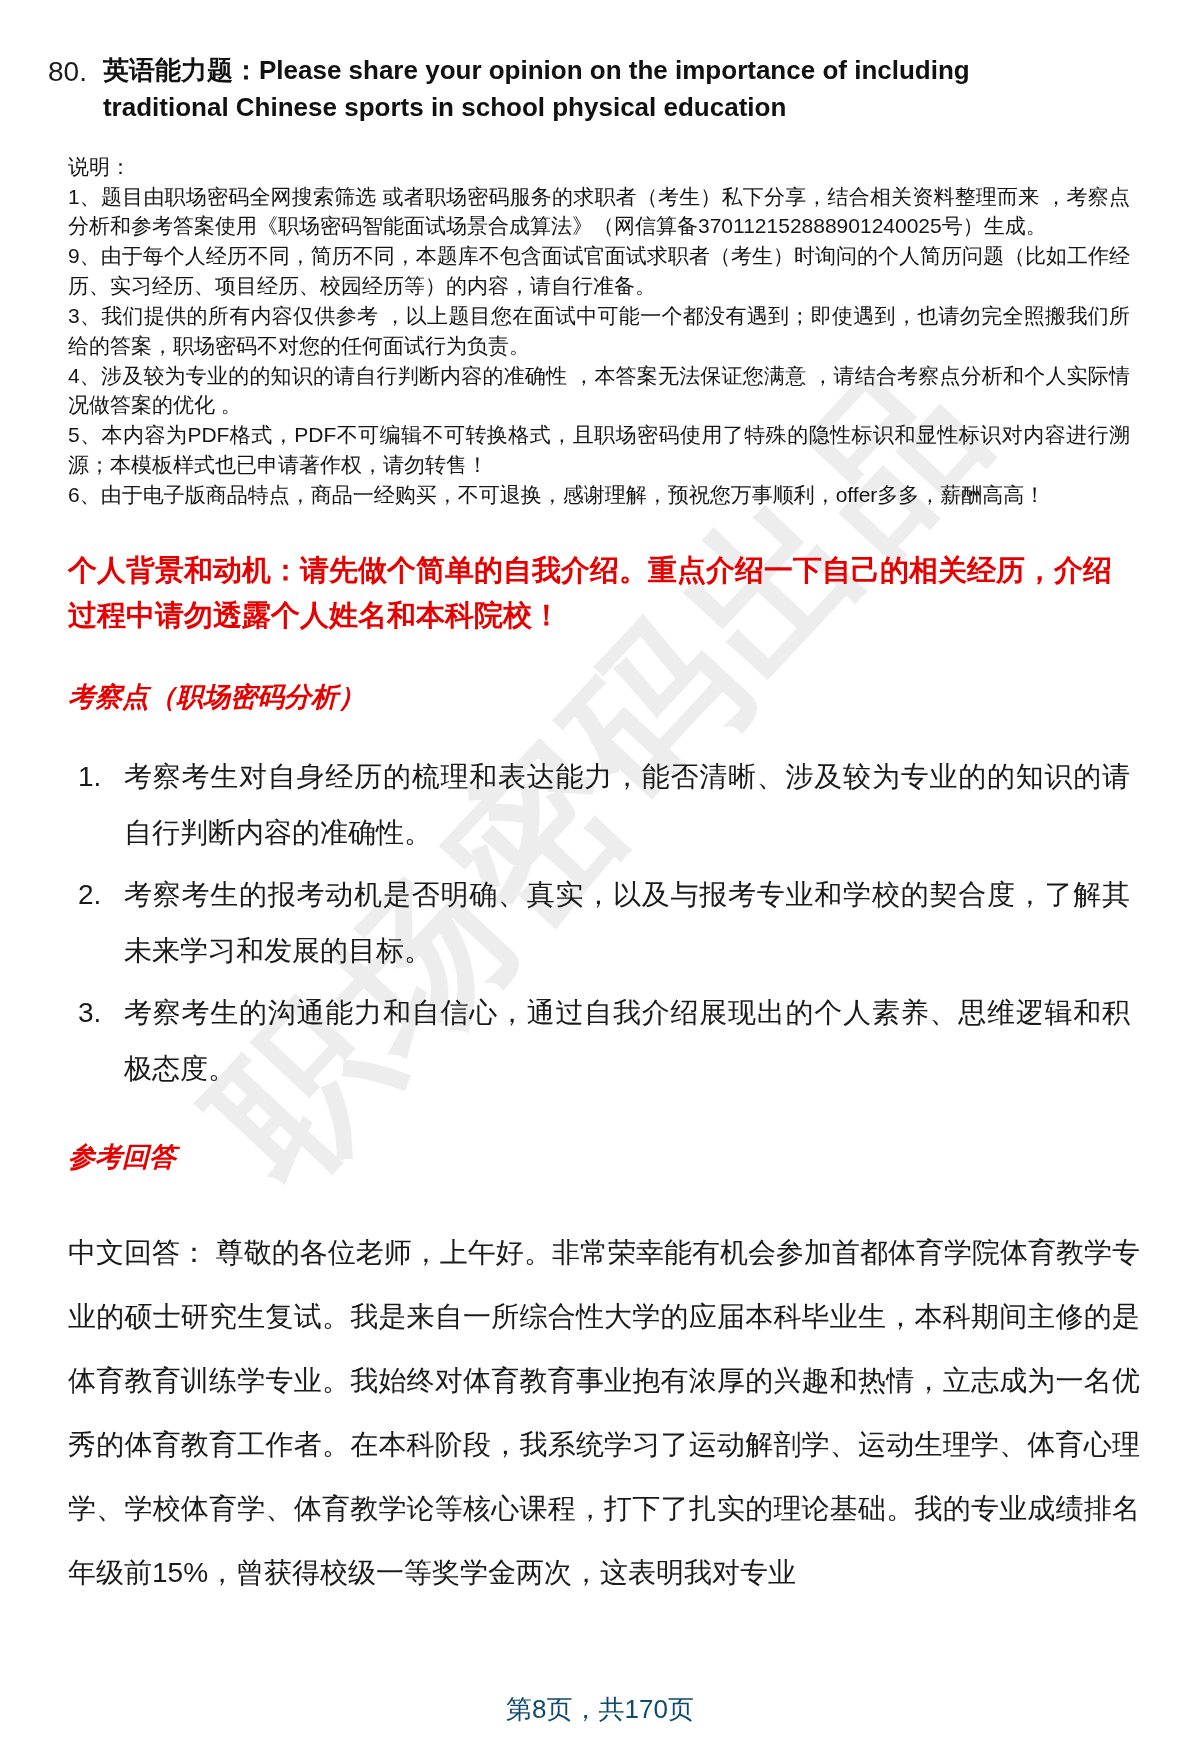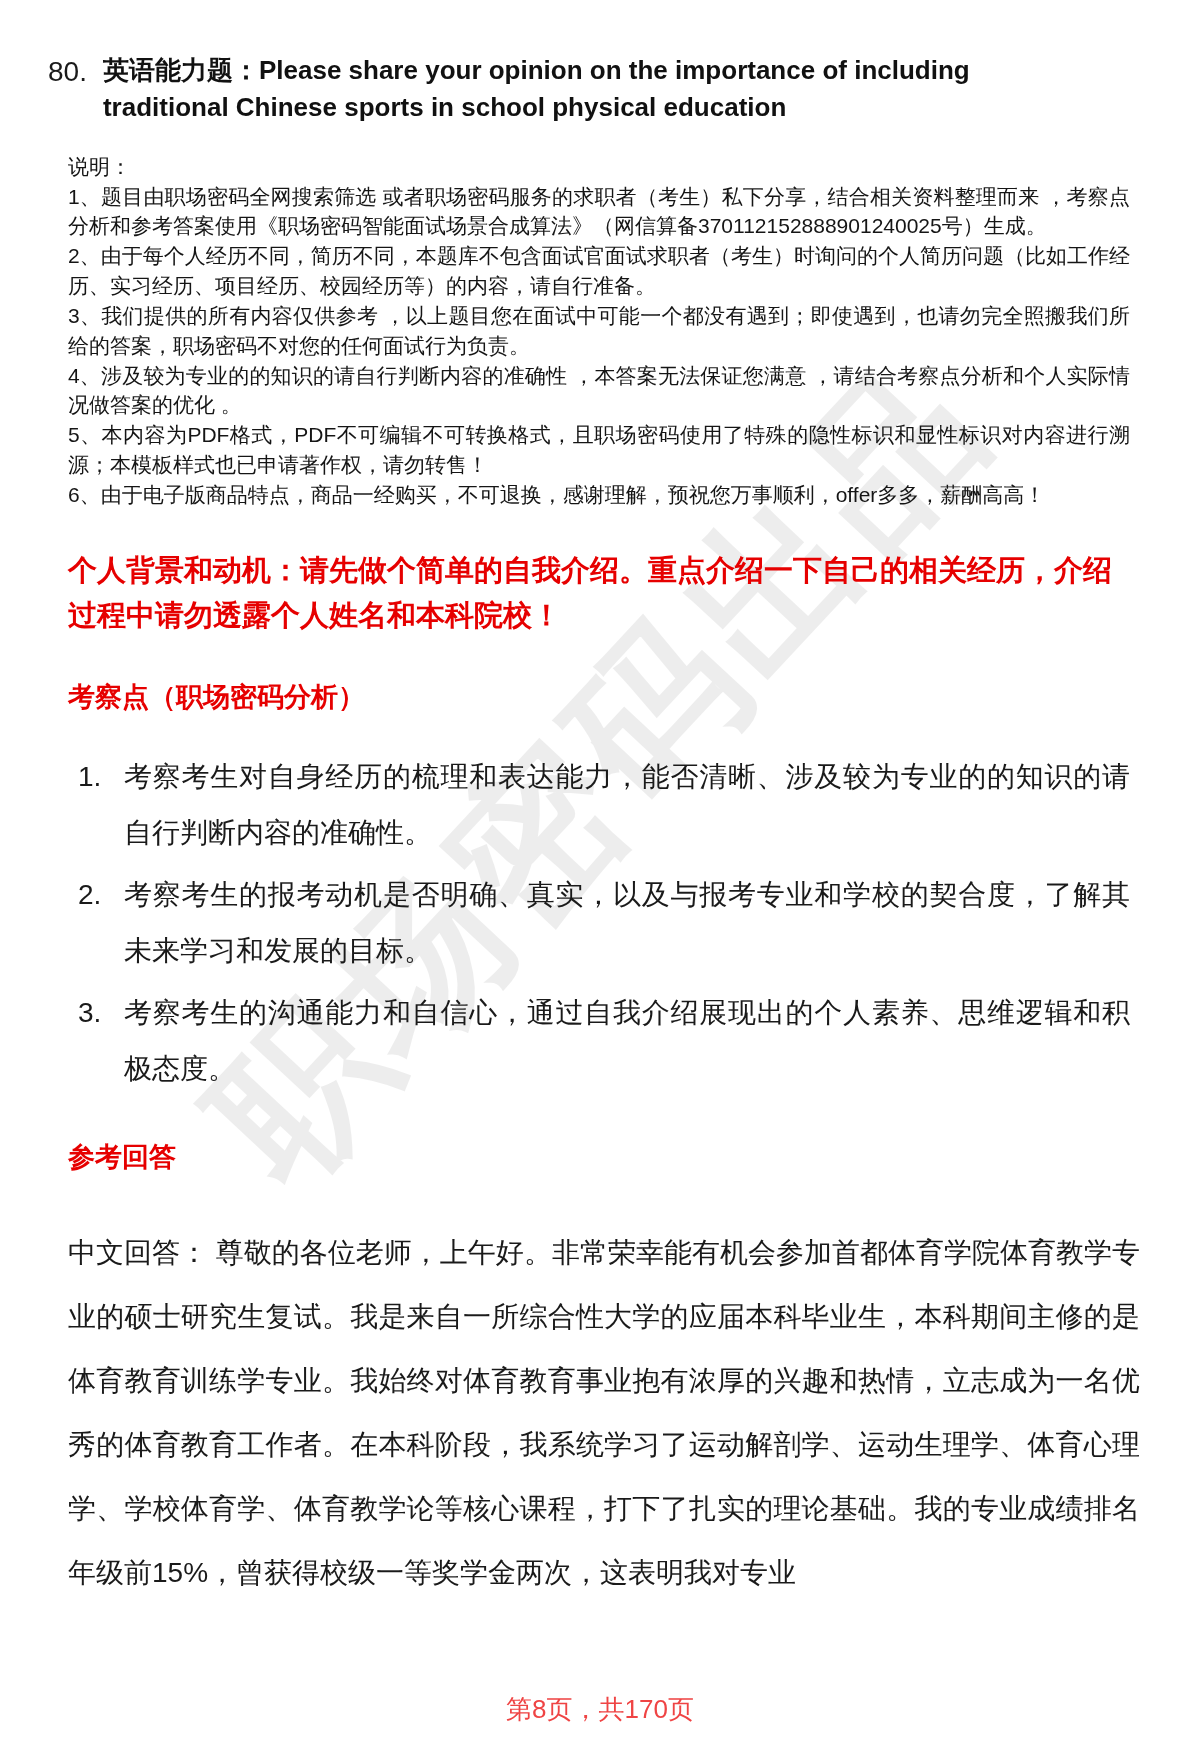--- a/index.html
+++ b/index.html
@@ -48,20 +48,21 @@
   .prompt {
     margin: 38px 0 0 20px; width: 1062px;
     font-size: 29px; font-weight: 700; line-height: 1.55;
     color: var(--red);
   }
 
   .red-heading {
     margin: 42px 0 0 20px;
     font-size: 27px; font-weight: 700;
     color: var(--red);
+    font-style: italic;
   }
 
   .points { margin: 34px 0 0 30px; width: 1052px; list-style: none; }
   .point { display: flex; margin-bottom: 6px; }
   .point .pnum {
     flex: 0 0 46px;
     font-size: 28px; line-height: 2.0; color: #1a1a1a;
   }
   .point .ptext {
     flex: 1;
@@ -72,42 +73,42 @@
   .answer {
     margin: 46px 0 0 20px; width: 1072px;
     font-size: 28px; line-height: 2.28; color: #1a1a1a;
     text-align: justify;
   }
 
   .footer {
     position: absolute;
     left: 0; bottom: 28px; width: 1200px;
     text-align: center;
-    font-size: 26px; color: #ef4444;
+    font-size: 26px; color: #0c4a6e;
     z-index: 1;
   }
 </style>
 </head>
 <body>
 
 <div class="page">
 
   <div class="watermark">职场密码出品</div>
 
   <div class="content">
 
     <div class="title-row">
       <span class="qnum">80.</span>
       <h1 class="qtitle">英语能力题：Please share your opinion on the importance of including traditional Chinese sports in school physical education</h1>
     </div>
 
     <div class="notes">
       <p>说明：</p>
       <p>1、题目由职场密码全网搜索筛选 或者职场密码服务的求职者（考生）私下分享，结合相关资料整理而来 ，考察点分析和参考答案使用《职场密码智能面试场景合成算法》（网信算备370112152888901240025号）生成。</p>
-      <p>2、由于每个人经历不同，简历不同，本题库不包含面试官面试求职者（考生）时询问的个人简历问题（比如工作经历、实习经历、项目经历、校园经历等）的内容，请自行准备。</p>
+      <p>9、由于每个人经历不同，简历不同，本题库不包含面试官面试求职者（考生）时询问的个人简历问题（比如工作经历、实习经历、项目经历、校园经历等）的内容，请自行准备。</p>
       <p>3、我们提供的所有内容仅供参考 ，以上题目您在面试中可能一个都没有遇到；即使遇到，也请勿完全照搬我们所给的答案，职场密码不对您的任何面试行为负责。</p>
       <p>4、涉及较为专业的的知识的请自行判断内容的准确性 ，本答案无法保证您满意 ，请结合考察点分析和个人实际情况做答案的优化 。</p>
       <p>5、本内容为PDF格式，PDF不可编辑不可转换格式，且职场密码使用了特殊的隐性标识和显性标识对内容进行溯源；本模板样式也已申请著作权，请勿转售！</p>
       <p>6、由于电子版商品特点，商品一经购买，不可退换，感谢理解，预祝您万事顺利，offer多多，薪酬高高！</p>
     </div>
 
     <p class="prompt">个人背景和动机：请先做个简单的自我介绍。重点介绍一下自己的相关经历，介绍过程中请勿透露个人姓名和本科院校！</p>
 
     <h2 class="red-heading">考察点（职场密码分析）</h2>
 

